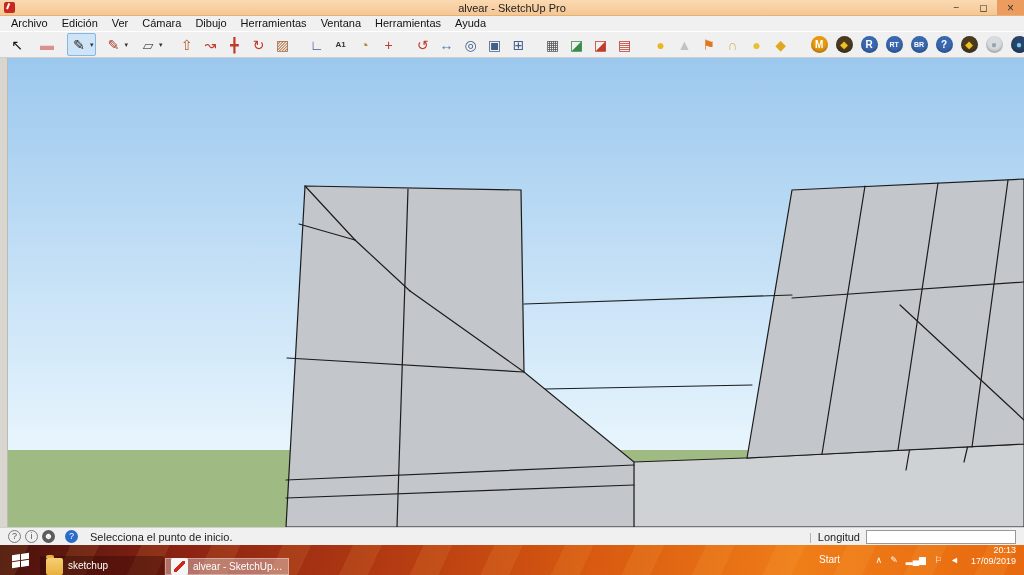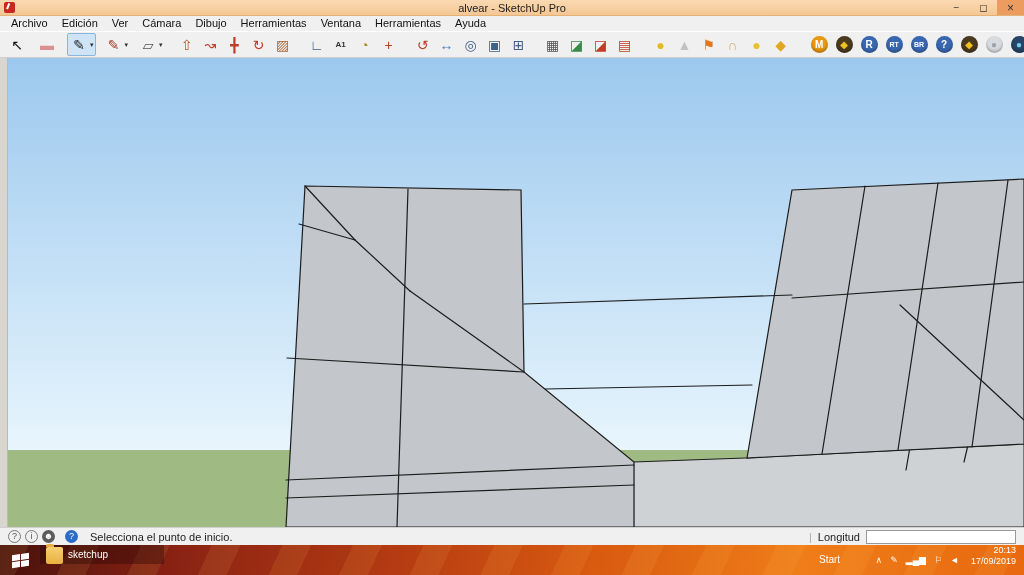--- a/index.html
+++ b/index.html
@@ -49,21 +49,21 @@
   .measure-input{width:150px;height:14px;border:1px solid #999;background:#fff;font-size:10px;padding:0 3px;}
 
   
   .taskbar{height:30px;display:flex;align-items:stretch;position:relative;color:#fff;
     background:linear-gradient(100deg,#46110c 0%,#8c2313 18%,#b33a12 38%,#d95a10 58%,#ef7d18 78%,#e8690f 100%);}
   .taskbar::before{content:"";position:absolute;inset:0;pointer-events:none;
     background:repeating-linear-gradient(115deg,rgba(255,200,90,.10) 0 26px,rgba(0,0,0,0) 26px 64px);}
   .start-button{width:40px;display:flex;align-items:center;justify-content:center;z-index:1;}
   .win-logo{display:grid;grid-template-columns:8px 8px;grid-template-rows:6px 6px;gap:1px;transform:skewY(-8deg);}
   .win-logo span{background:#fff;}
-  .tb-items{display:flex;align-items:flex-start;z-index:1;}
+  .tb-items{display:flex;align-items:flex-end;z-index:1;}
   .tb-item{width:124px;display:flex;align-items:center;gap:5px;padding:0 6px;background:rgba(40,5,5,.38);margin-right:1px;font-size:10px;}
   .tb-item.active{background:rgba(235,235,235,.40);box-shadow:inset 0 0 0 1px rgba(255,255,255,.35);}
   .tb-label{white-space:nowrap;overflow:hidden;text-overflow:ellipsis;color:#fff;}
   .tb-icon{width:17px;height:17px;flex:none;position:relative;}
   .icon-folder{background:linear-gradient(#f7d070,#e8b040);border-radius:2px;margin-top:2px;}
   .icon-folder::before{content:"";position:absolute;top:-3px;left:0;width:8px;height:3px;background:#e8b040;border-radius:2px 2px 0 0;}
   .icon-chrome{border-radius:50%;background:conic-gradient(from -45deg,#ea4335 0 33%,#34a853 33% 66%,#fbbc05 66% 100%);}
   .icon-chrome::after{content:"";position:absolute;inset:4px;border-radius:50%;background:#fff;box-shadow:inset 0 0 0 2px #4285f4;}
   .icon-redapp{background:#d03020;border-radius:3px;}
   .icon-redapp::after{content:"";position:absolute;inset:5px;background:#fff;border-radius:1px;}
@@ -288,20 +288,24 @@
           <span></span>
           <span></span>
           <span></span>
         </span>
     </div>
     <div class="tb-items">
         <div class="tb-item">
           <span class="tb-icon icon-folder"></span>
           <span class="tb-label">sketchup</span>
         </div>
+        <div class="tb-item active">
+          <span class="tb-icon icon-sketchup"></span>
+          <span class="tb-label">alvear - SketchUp ...</span>
+        </div>
       </div>
     <span class="start-label">Start</span>
     <div class="tray">
         <span class="tray-icon">∧</span>
         <span class="tray-icon">✎</span>
         <span class="tray-icon">▂▄▆</span>
         <span class="tray-icon">⚐</span>
         <span class="tray-icon">◄</span>
       </div>
     <div class="clock">

